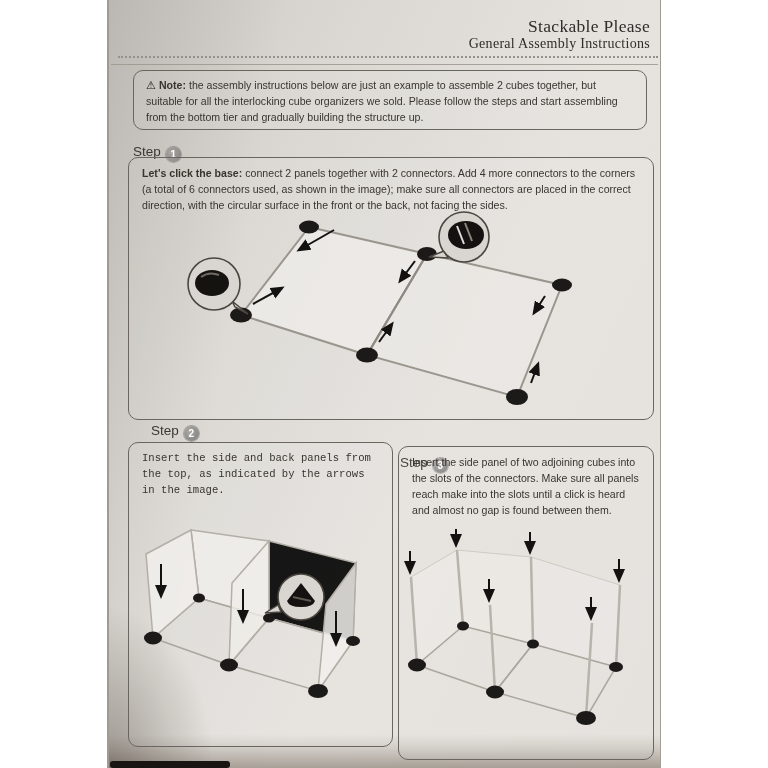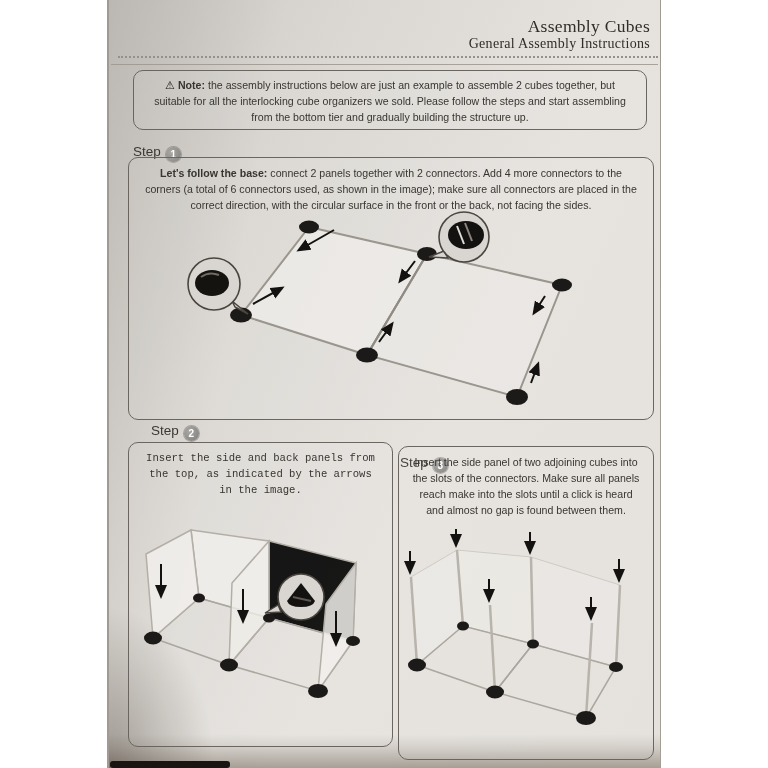--- a/index.html
+++ b/index.html
@@ -26,21 +26,20 @@
     position:absolute;right:118px;text-align:right;
     font-family:"Liberation Serif",serif;color:#2f2c29;letter-spacing:.3px;
   }
   .hdr1{top:16px;font-size:17.5px;}
   .hdr2{top:36px;font-size:14px;}
   .rule-dotted{position:absolute;left:118px;top:56px;width:540px;height:0;border-top:2px dotted #96908a;}
   .rule-solid{position:absolute;left:111px;top:64px;width:547px;height:0;border-top:1px solid rgba(158,151,142,.85);}
   .box{
     position:absolute;border:1.6px solid #6a665f;border-radius:10px;
     background:rgba(255,255,255,0.06);
-    text-align:center;
   }
   .note-box{left:133px;top:70px;width:514px;height:60px;padding:6px 12px 0 12px;box-sizing:border-box;}
   .small-txt{font-size:10.6px;line-height:1.5;color:#38352f;}
   .small-txt b{margin-right:3px;}
   .warn{font-size:11px;margin-right:3px;color:#151310;}
   .step-label{position:absolute;font-size:13.5px;color:#3a3733;}
   .step-label .badge{
     display:inline-block;width:15px;height:15px;border-radius:50%;
     background:radial-gradient(circle at 35% 35%, #a9a8a5, #7d7c79);
     box-shadow:0 0 0 1px rgba(88,85,80,.4);
@@ -55,38 +54,38 @@
   .bottom-bar{
     position:absolute;left:110px;top:761px;width:120px;height:7px;
     background:#181513;border-radius:3px;
   }
 </style>
 </head>
 <body>
 
 <div class="paper"></div>
 
-<div class="hdr hdr1">Assembly Cubes</div>
+<div class="hdr hdr1">Stackable Please</div>
 <div class="hdr hdr2">General Assembly Instructions</div>
 <div class="rule-dotted"></div>
 <div class="rule-solid"></div>
 
 <div class="box note-box">
   <div class="small-txt">
     <span class="warn">⚠</span><b>Note:</b><span>the assembly instructions below are just an example to assemble 2 cubes together, but suitable for all the interlocking cube organizers we sold. Please follow the steps and start assembling from the bottom tier and gradually building the structure up.</span>
   </div>
 </div>
 
 <div class="step-label" style="left:133px;top:144px;">
   <span>Step</span><span class="badge">1</span>
 </div>
 
 <div class="box step1-box">
   <div class="txt small-txt">
-    <b>Let's follow the base:</b><span>connect 2 panels together with 2 connectors. Add 4 more connectors to the corners (a total of 6 connectors used, as shown in the image); make sure all connectors are placed in the correct direction, with the circular surface in the front or the back, not facing the sides.</span>
+    <b>Let's click the base:</b><span>connect 2 panels together with 2 connectors. Add 4 more connectors to the corners (a total of 6 connectors used, as shown in the image); make sure all connectors are placed in the correct direction, with the circular surface in the front or the back, not facing the sides.</span>
   </div>
   <svg class="fig" style="left:20px;top:50px;" width="490" height="205" viewBox="148 207 490 205">
     <defs>
       <marker id="ah1" markerWidth="8" markerHeight="8" refX="5.5" refY="3" orient="auto">
         <path d="M0,0 L7,3 L0,6 z" fill="#141210"></path>
       </marker>
     </defs>
 
     <g>
       <polygon points="308,226 426,253 366,354 240,314" fill="#edebe7" fill-opacity="0.85" stroke="#9a958d" stroke-width="2"></polygon>

